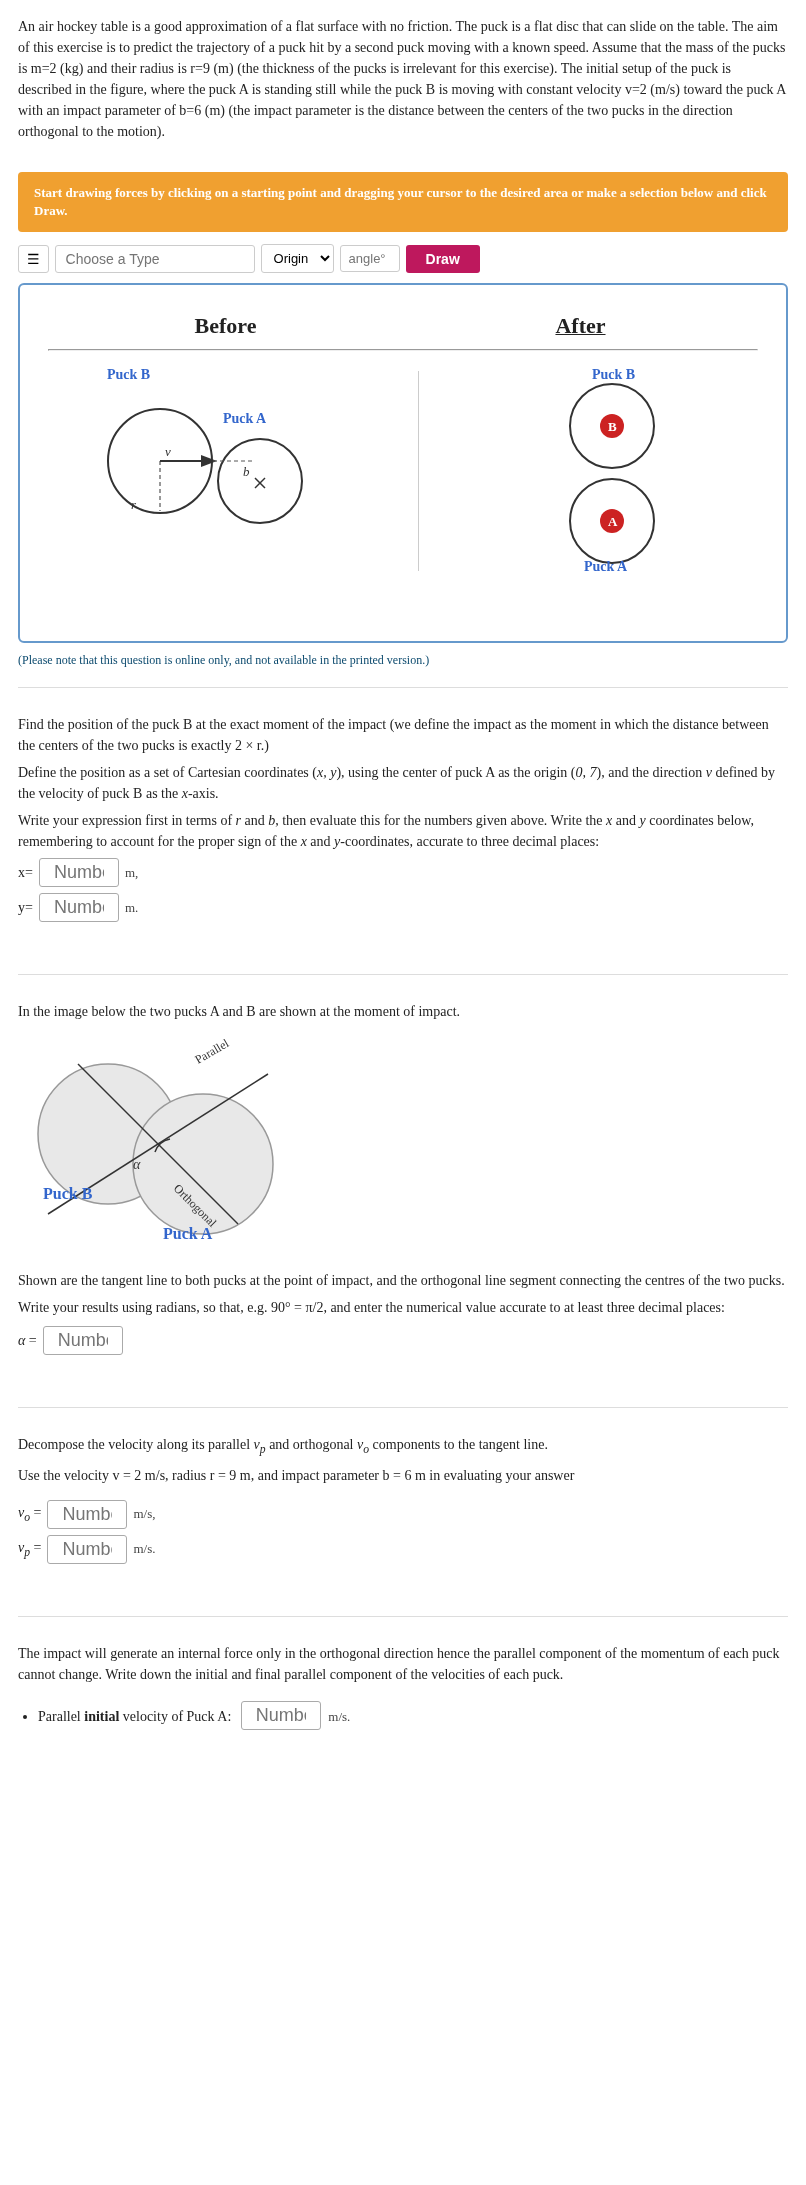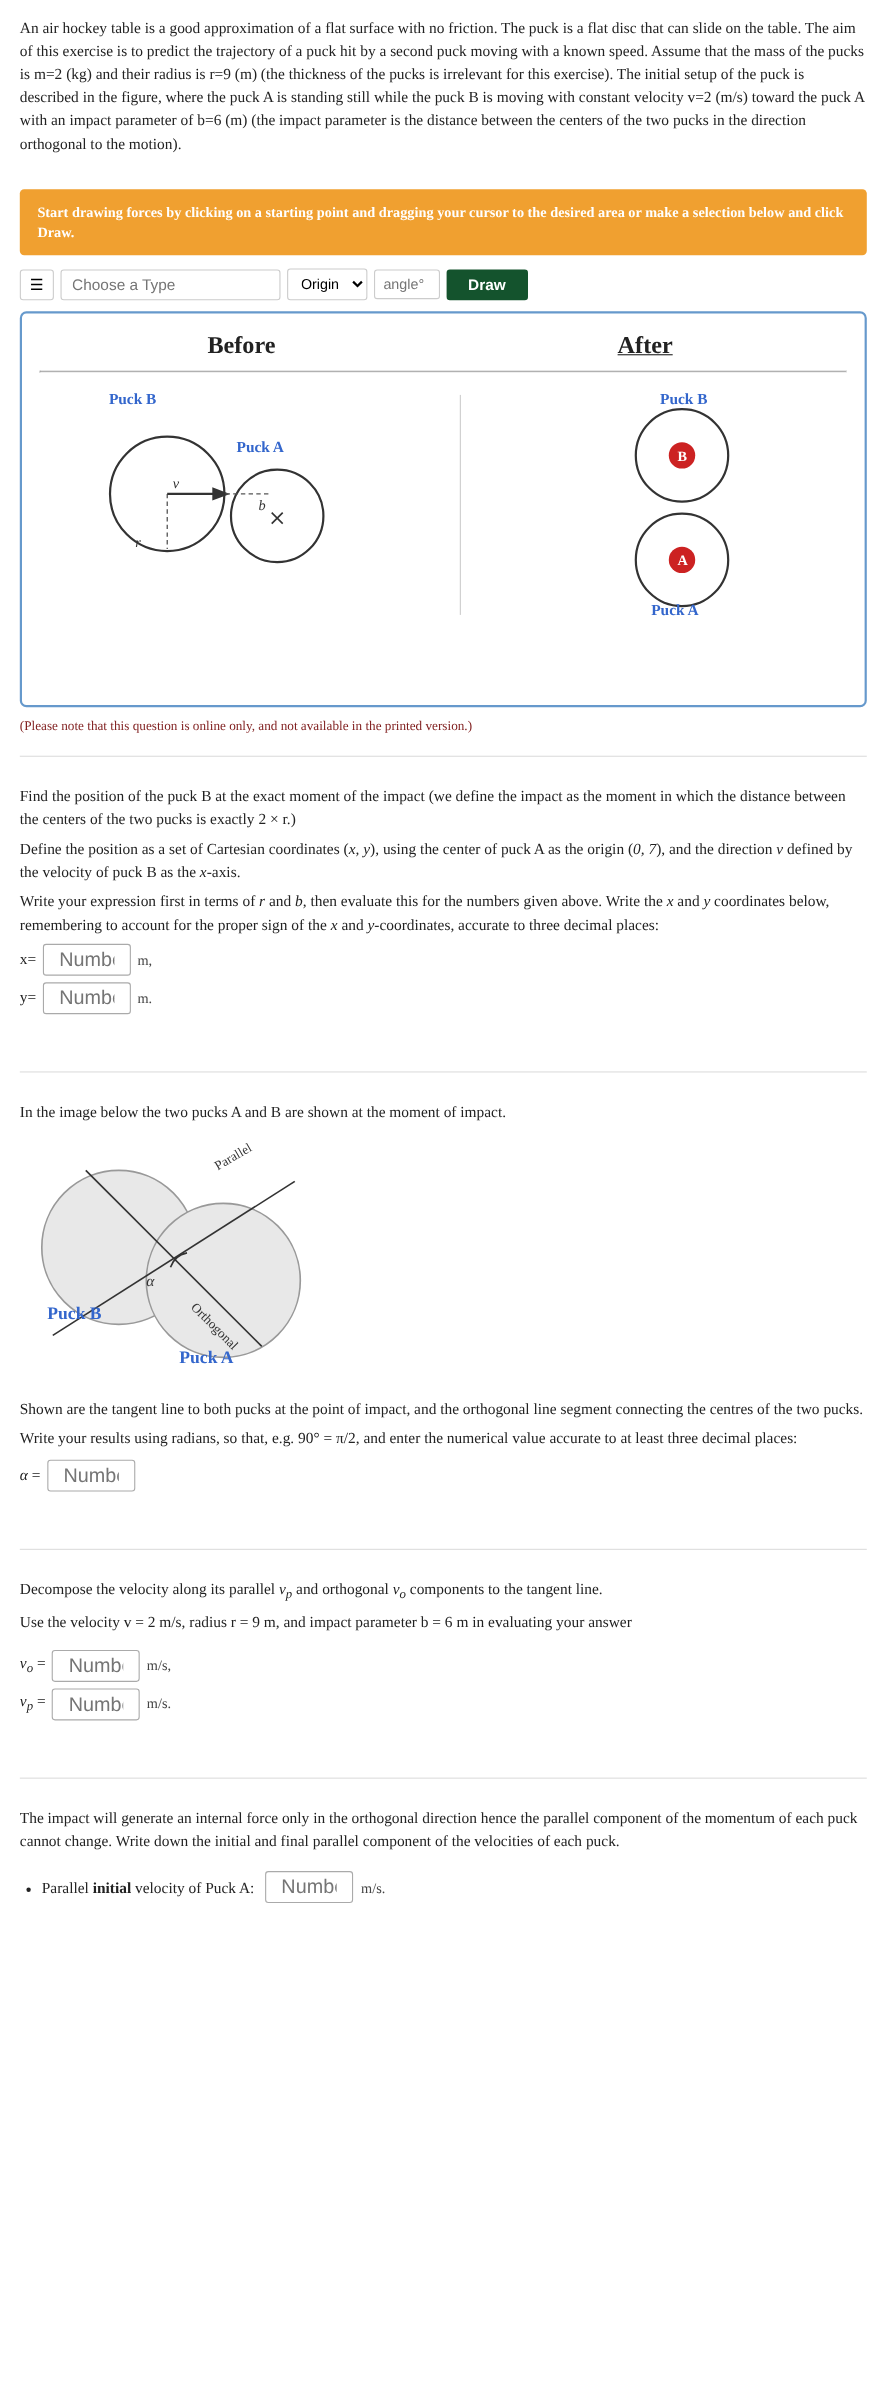--- a/index.html
+++ b/index.html
@@ -55,33 +55,33 @@
     }
     .angle-input {
       border: 1px solid #ccc;
       border-radius: 3px;
       padding: 5px 8px;
       width: 60px;
       font-size: 13px;
       color: #15803d;
     }
     .draw-btn {
-      background: #14532d;
+      background: #be185d;
       color: #fff;
       border: none;
       border-radius: 3px;
       padding: 6px 20px;
       font-size: 14px;
       font-weight: bold;
       cursor: pointer;
     }
     .diagram-box {
       border: 2px solid #6699cc;
       border-radius: 6px;
-      padding: 16px;
+      padding: 28px;
       margin-bottom: 8px;
       min-height: 360px;
       background: #fff;
     }
     .before-after {
       display: flex;
       justify-content: space-around;
       margin-bottom: 10px;
     }
     .before-after .label {
@@ -96,21 +96,21 @@
       margin-top: 10px;
     }
     .before-section, .after-section {
       display: flex;
       flex-direction: column;
       align-items: center;
     }
     
     .note-small {
       font-size: 12px;
-      color: #7f1d1d;
+      color: #0c4a6e;
       margin-top: 6px;
       margin-bottom: 16px;
     }
     .question-section {
       margin-bottom: 16px;
       padding-top: 10px;
     }
     .question-section p { margin-bottom: 6px; }
     .input-row {
       display: flex;

